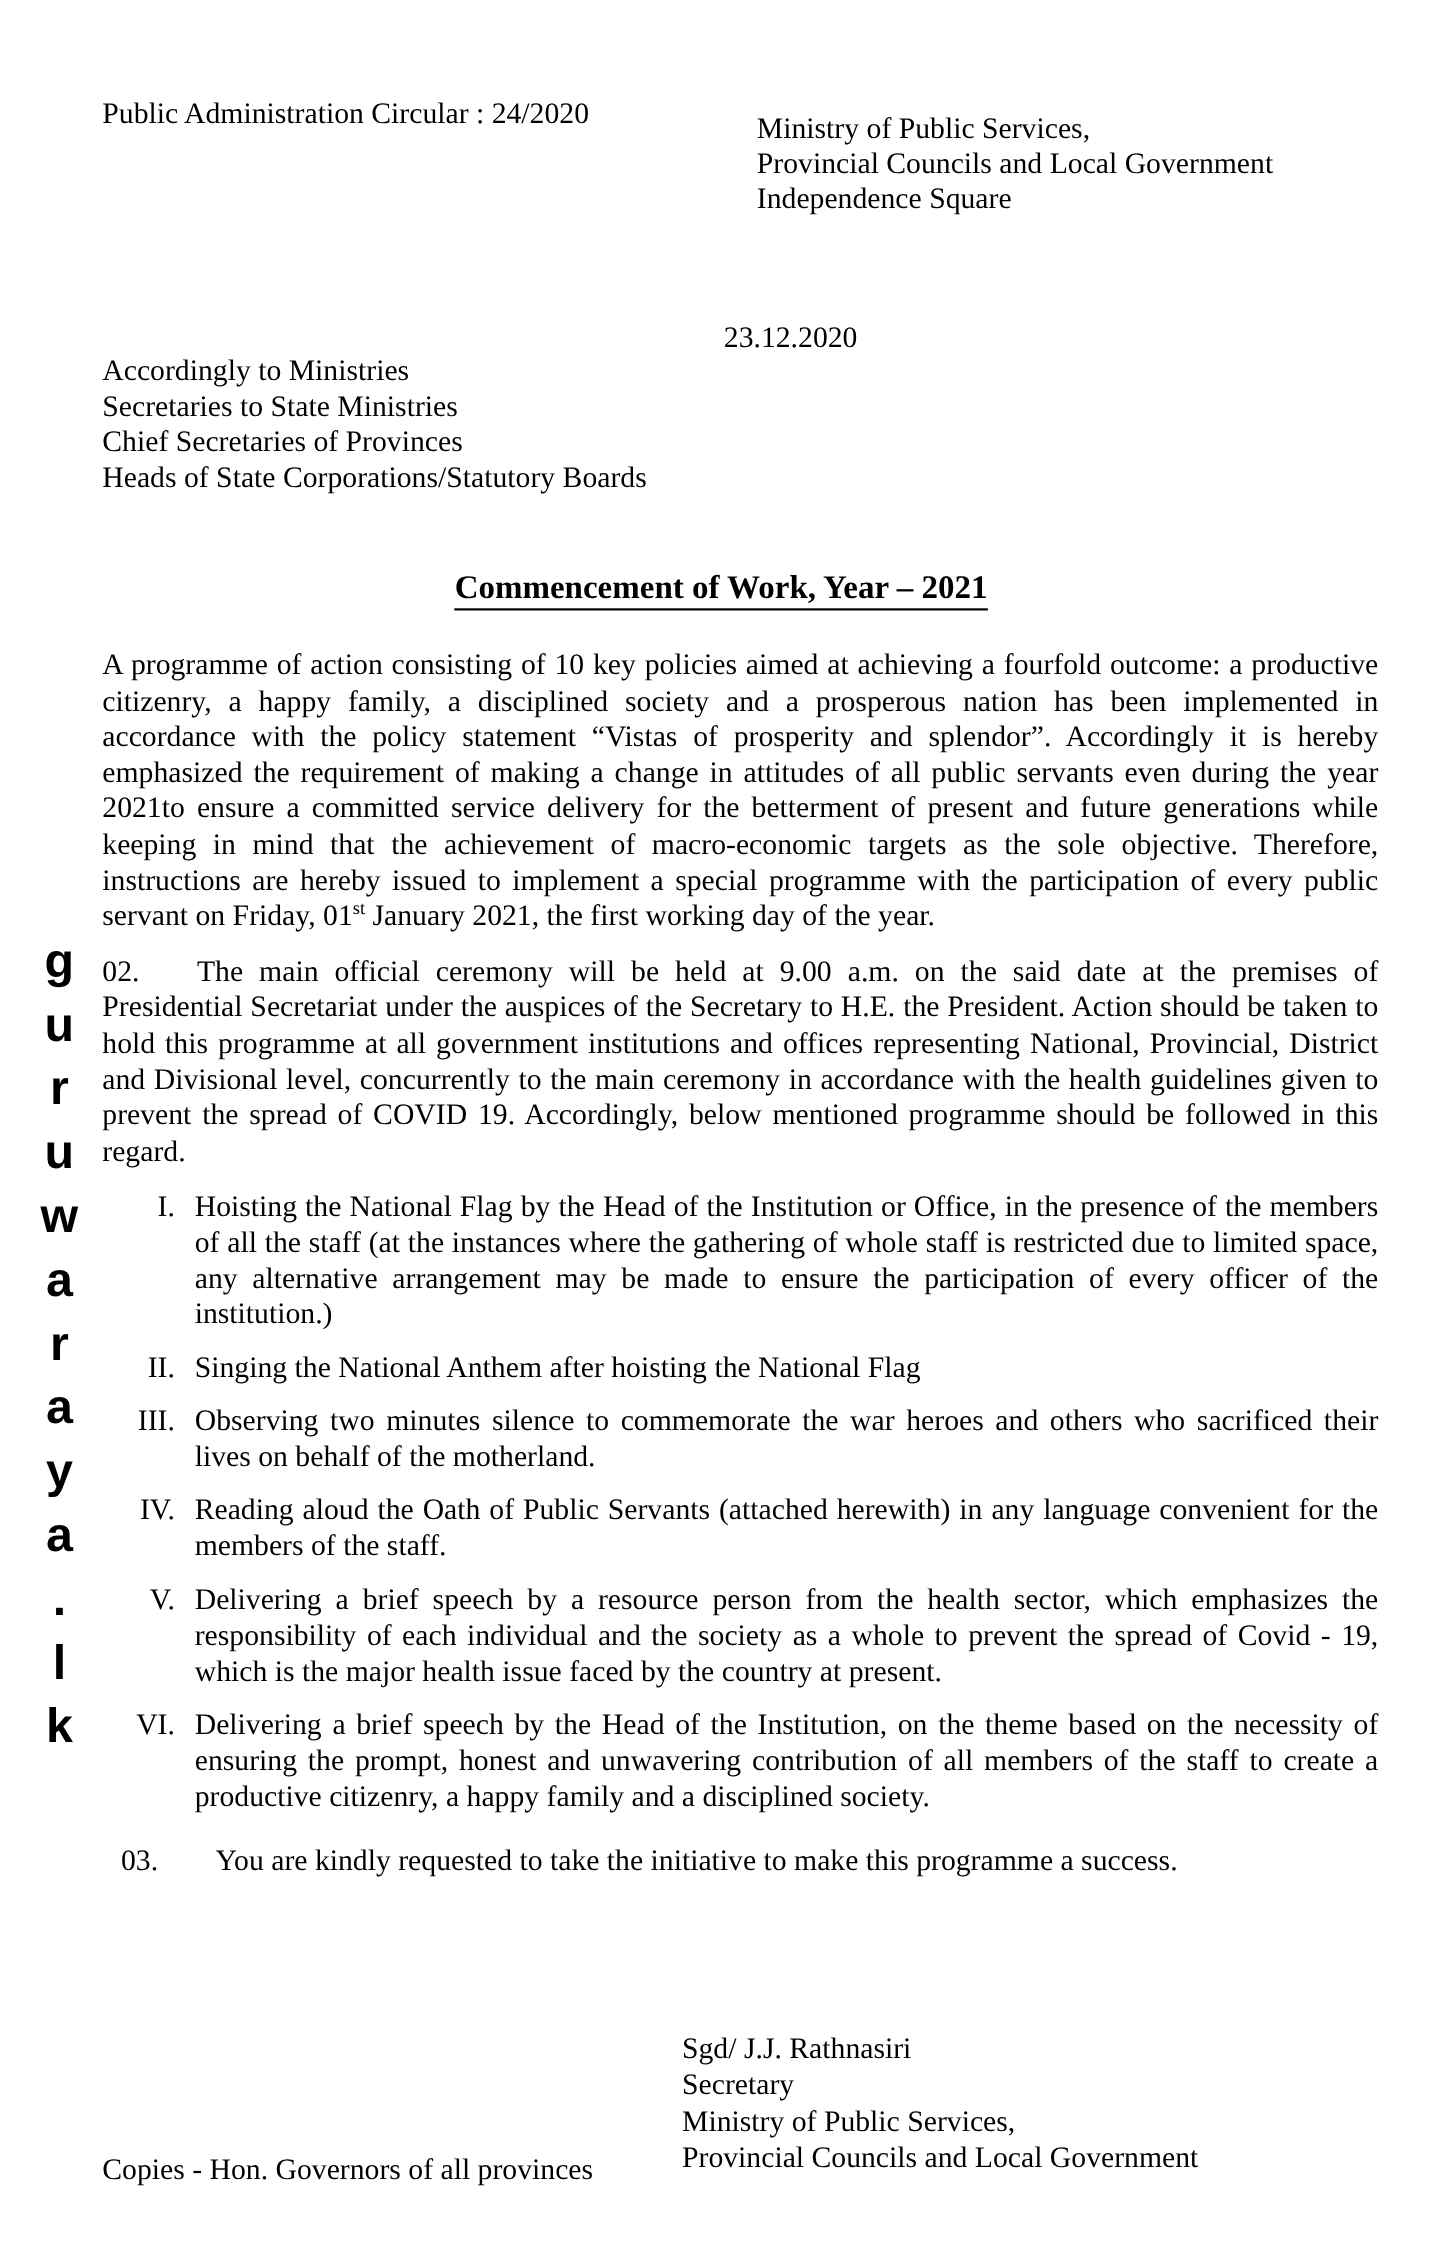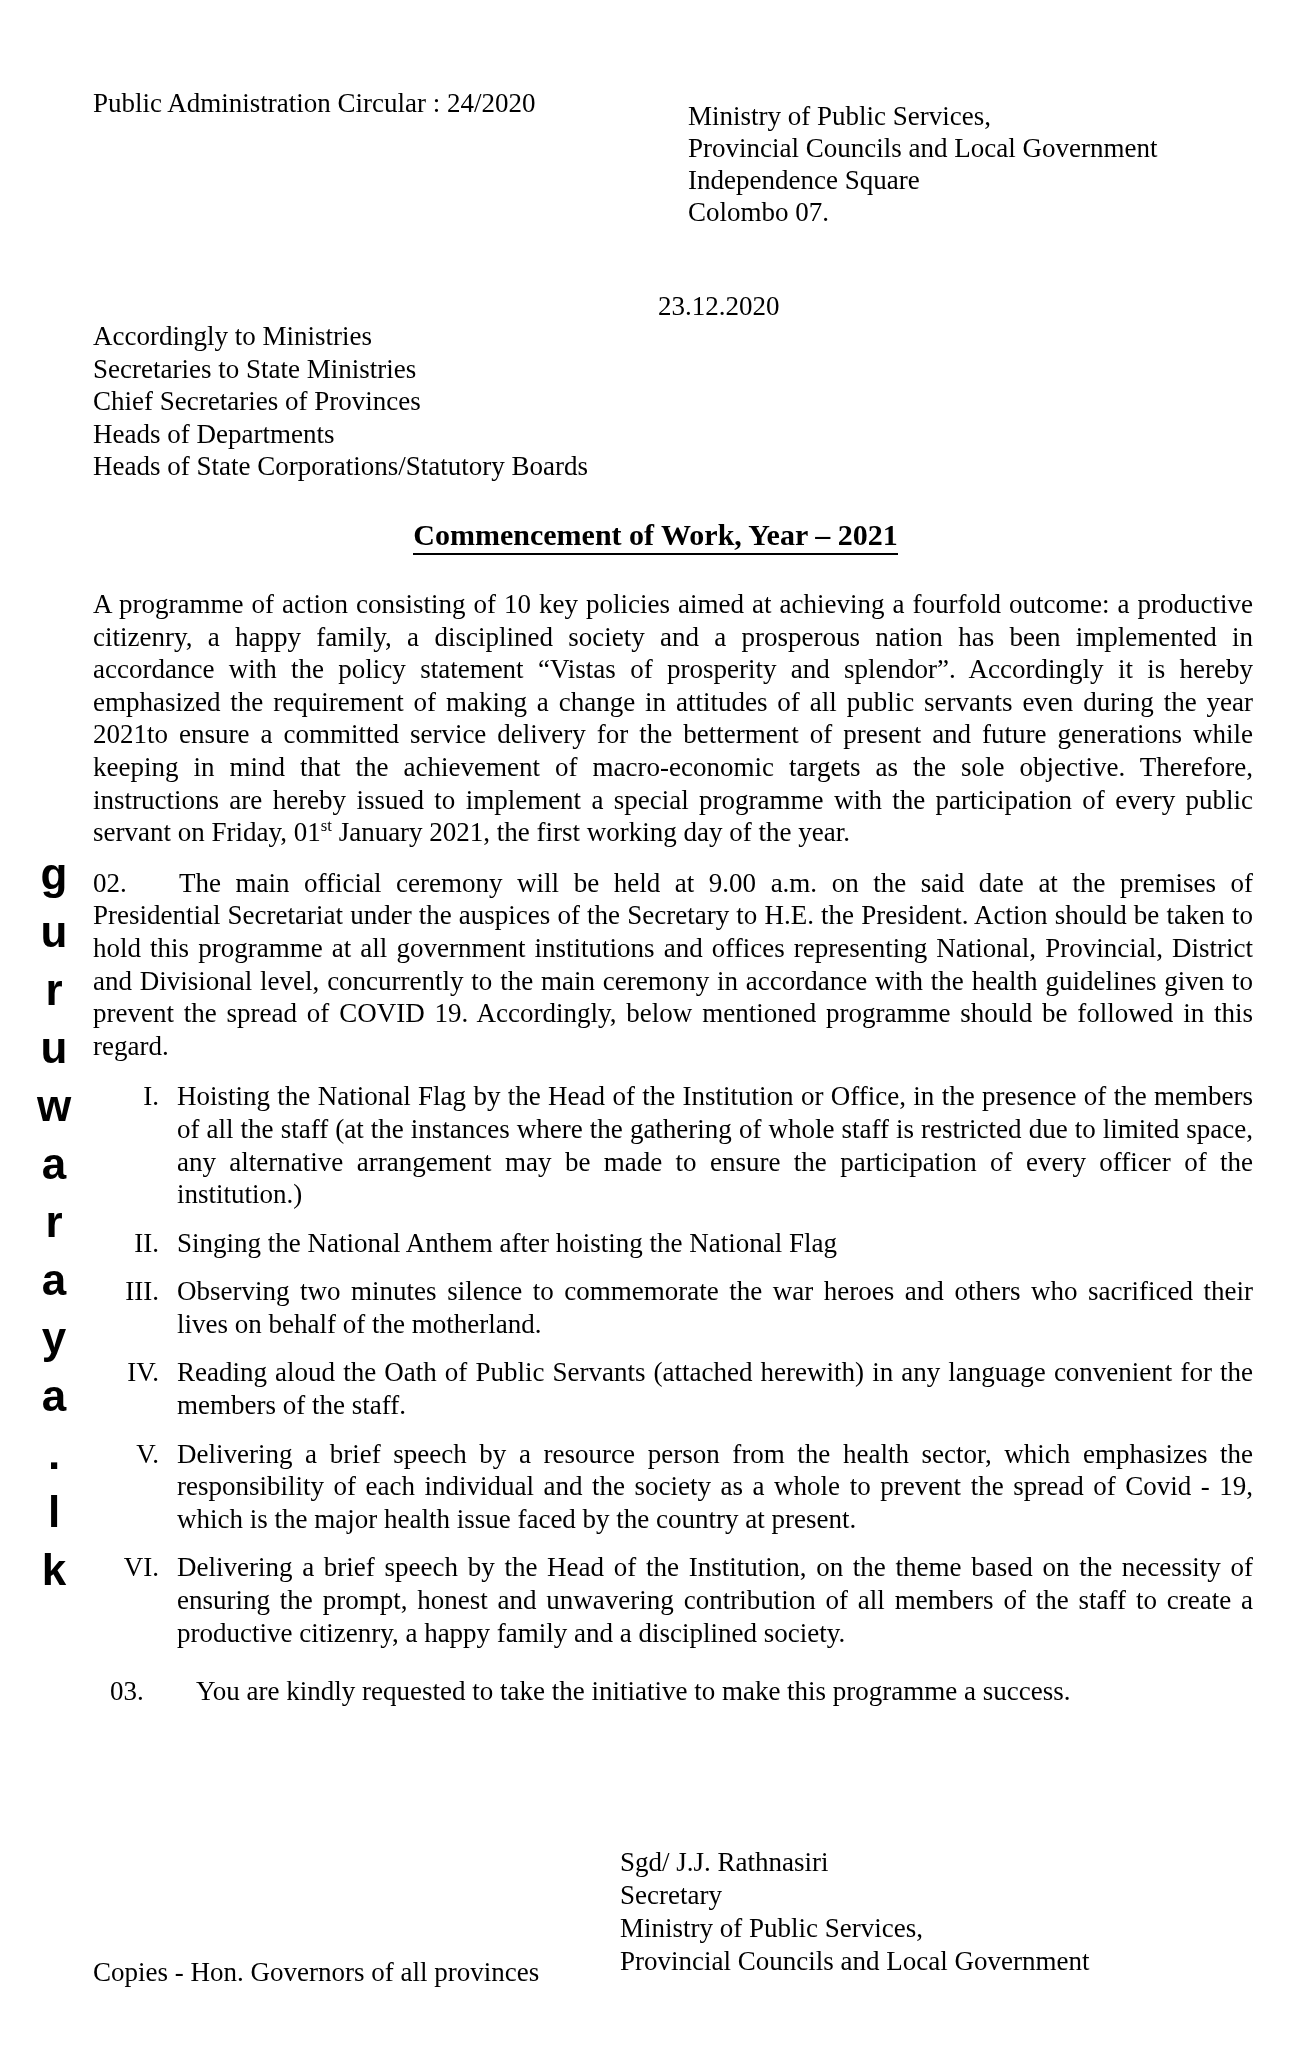--- a/index.html
+++ b/index.html
@@ -199,30 +199,28 @@
       <span>l</span>
       <span>k</span>
     </div>
 
   <div class="circular-no">Public Administration Circular : 24/2020</div>
 
   <div class="address-block">
     <div class="line">Ministry of Public Services,</div>
     <div class="line">Provincial Councils and Local Government</div>
     <div class="line">Independence Square</div>
-    <div class="line">Colombo 07.</div>
   </div>
 
   <div class="date-line">23.12.2020</div>
 
   <div class="recipients" id="recipients">
       <div class="line">Accordingly to Ministries</div>
       <div class="line">Secretaries to State Ministries</div>
       <div class="line">Chief Secretaries of Provinces</div>
-      <div class="line">Heads of Departments</div>
       <div class="line">Heads of State Corporations/Statutory Boards</div>
     </div>
 
   <div class="doc-title">
     <span>Commencement of Work, Year – 2021</span>
   </div>
 
   <div class="body-area">
 
     <p class="para">

